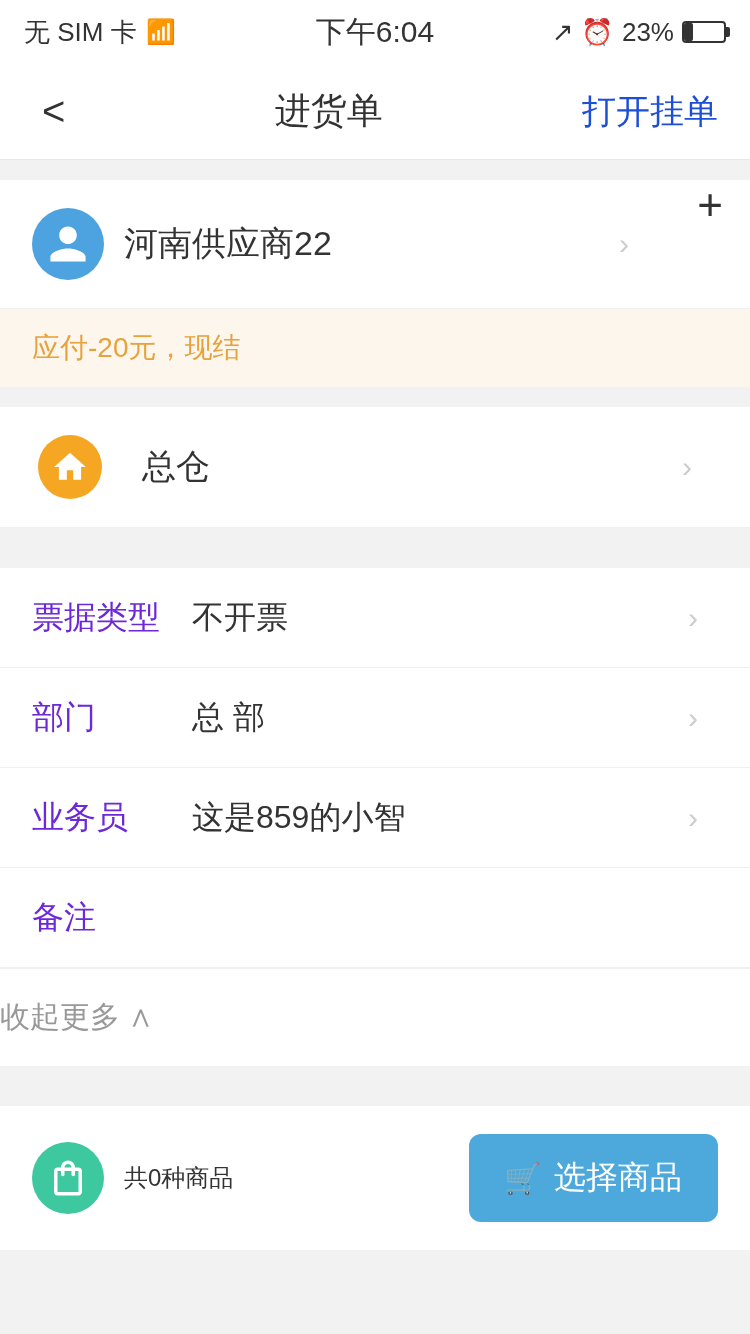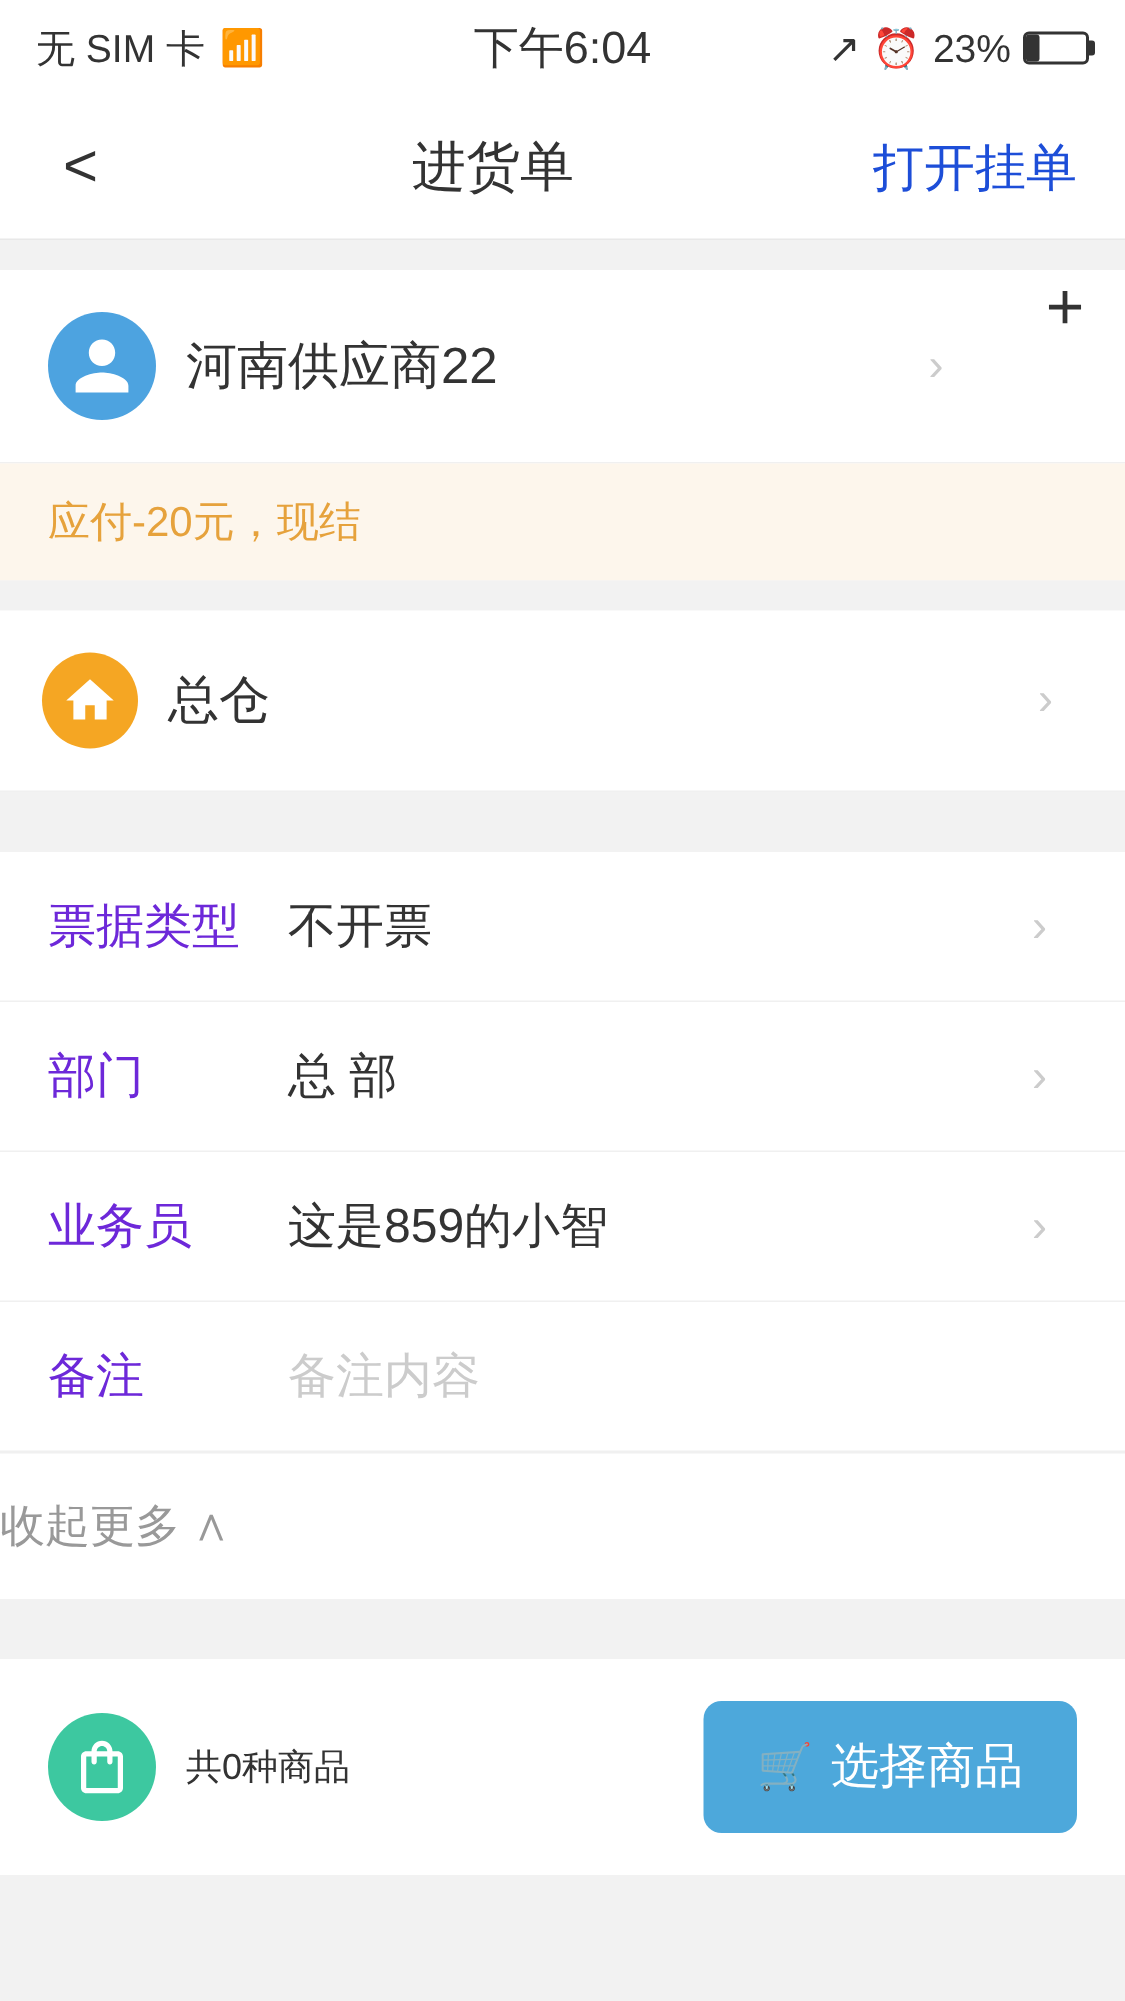--- a/index.html
+++ b/index.html
@@ -162,24 +162,25 @@
       cursor: pointer;
     }
     .form-row:last-child {
       border-bottom: none;
     }
 
     
     .warehouse-row {
       display: flex;
       align-items: center;
-      padding: 28px 28px;
+      padding: 28px 38px;
       background: #fff;
       border-bottom: 1px solid #f0f0f0;
       cursor: pointer;
+      gap: 20px;
     }
     .warehouse-icon {
       width: 64px;
       height: 64px;
       border-radius: 50%;
       background: #f5a623;
       display: flex;
       align-items: center;
       justify-content: center;
       margin-right: 20px;
@@ -355,21 +356,20 @@
     </div>
 
     <div class="form-row">
       <span class="form-label">业务员</span>
       <span class="form-value">这是859的小智</span>
       <span class="row-arrow">›</span>
     </div>
 
     <div class="form-row">
       <span class="form-label">备注</span>
-      <span class="form-placeholder">备注内容</span>
     </div>
 
     <div class="collapse-bar">
       <span>收起更多 ∧</span>
     </div>
   </div>
 
   <div class="section-divider"></div>
 
   <div class="product-section">

